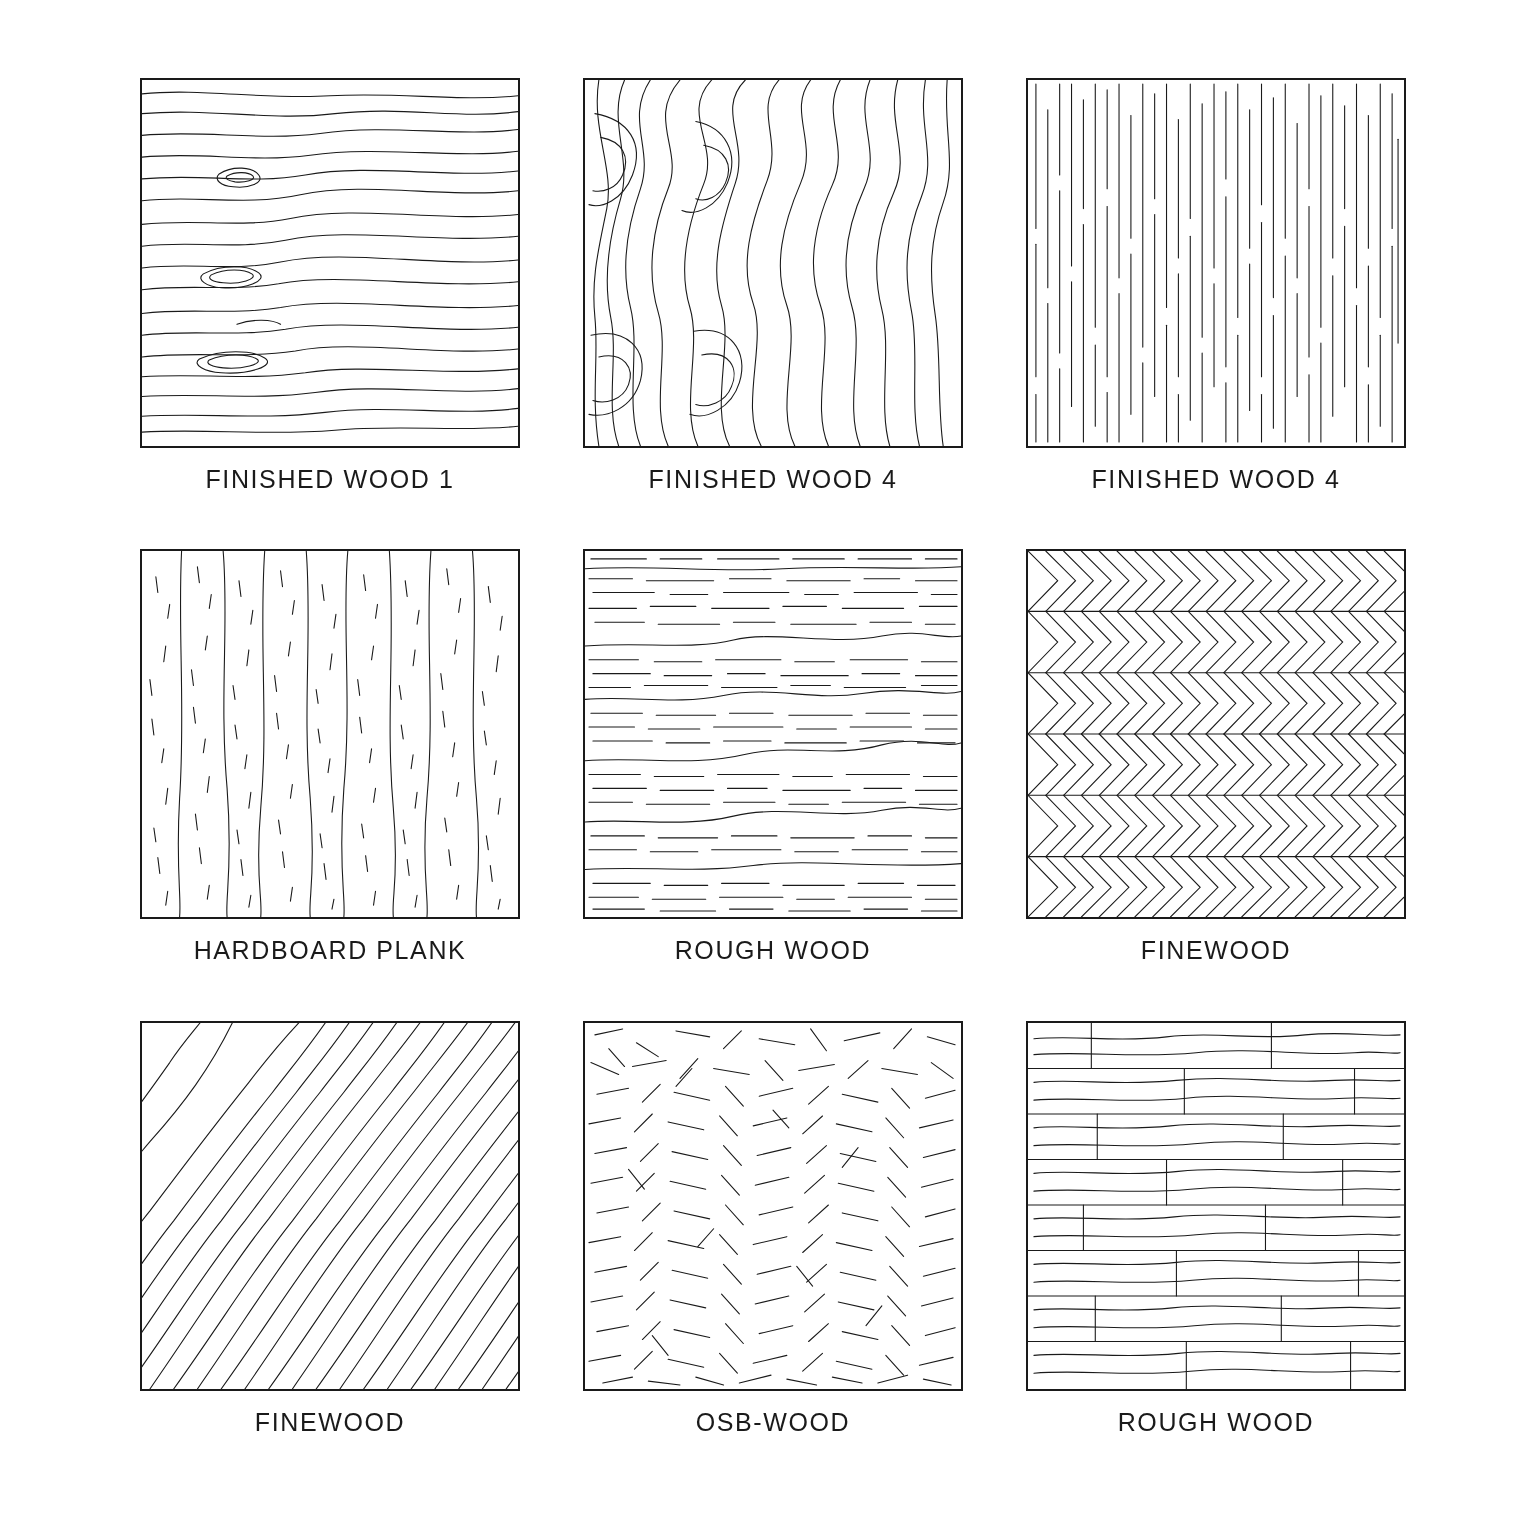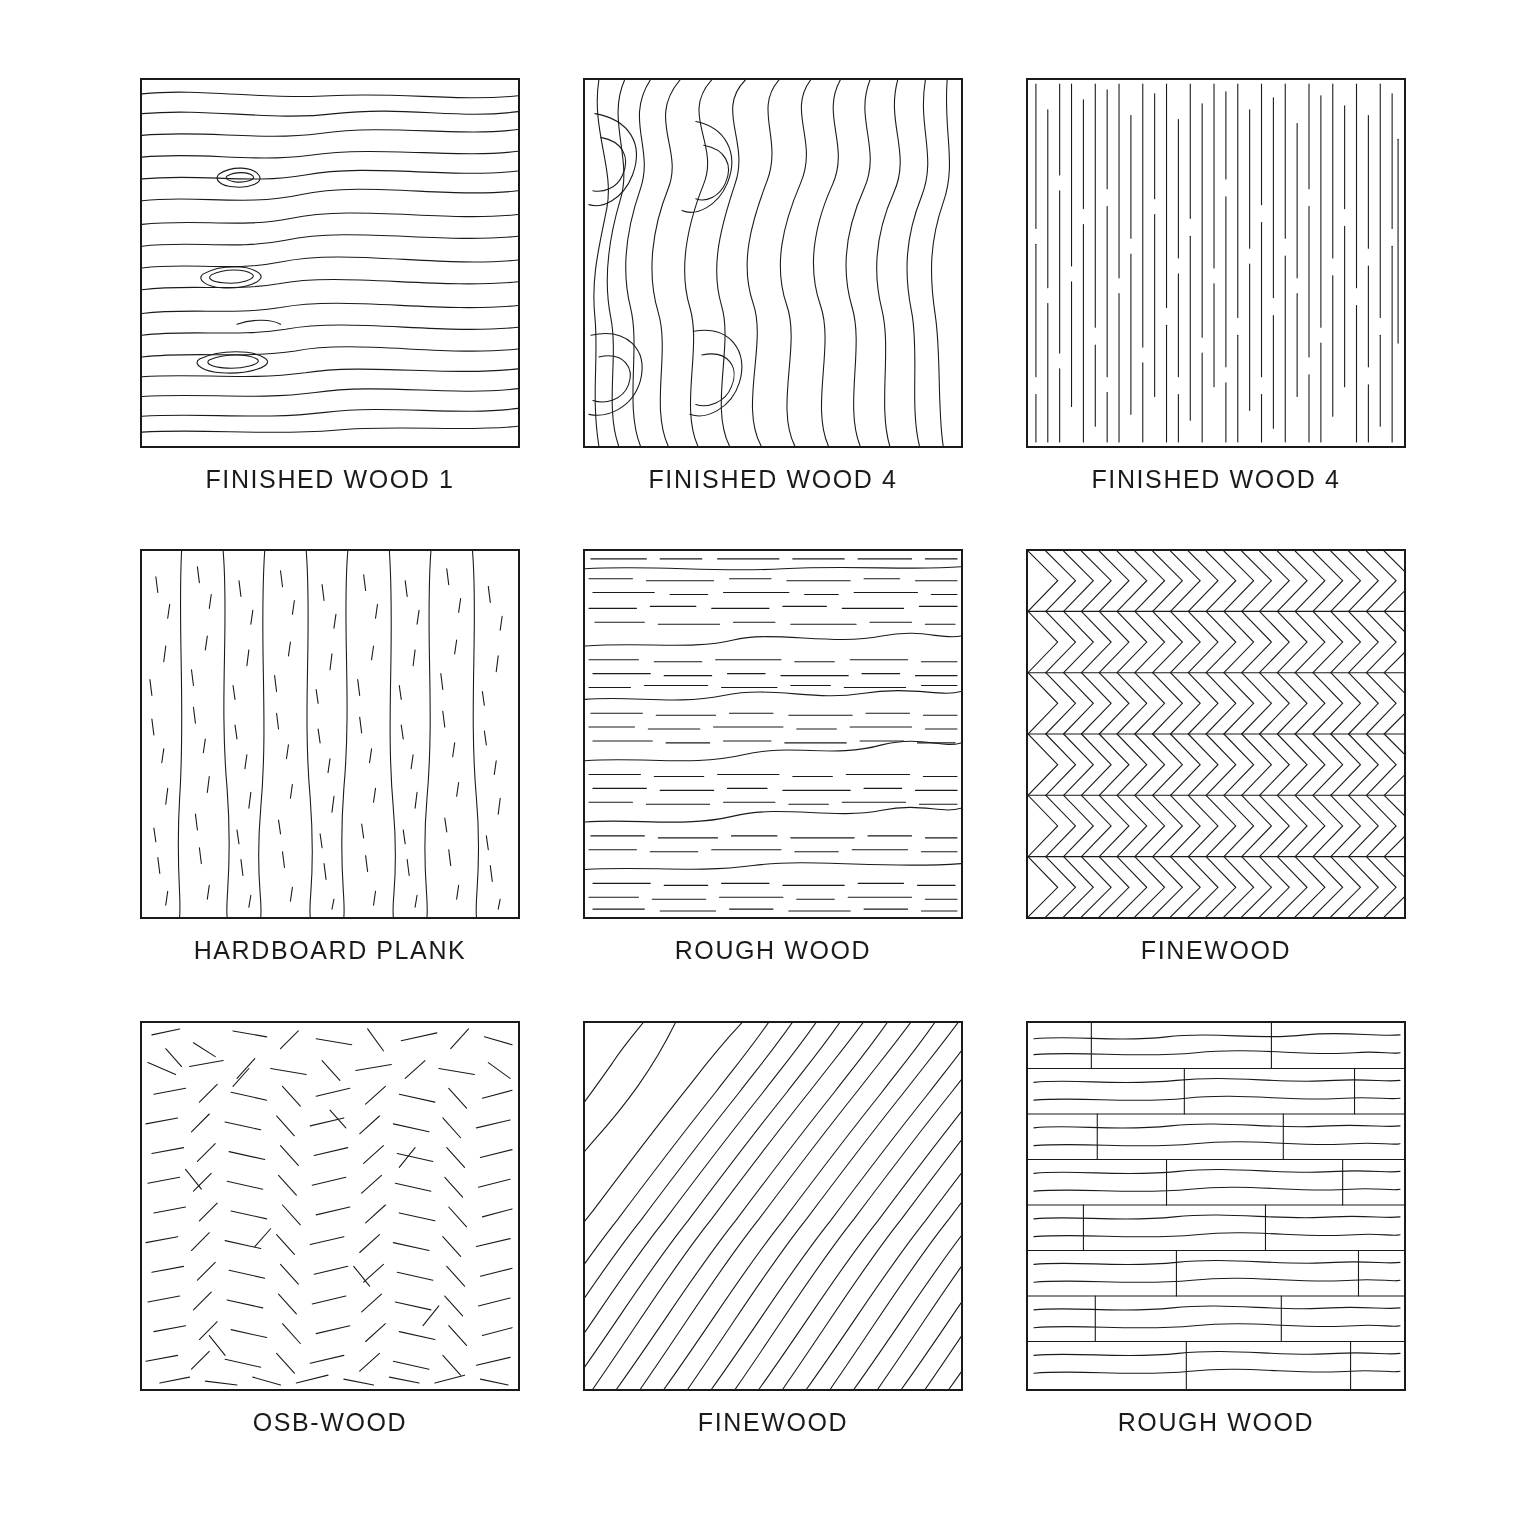--- a/index.html
+++ b/index.html
@@ -477,20 +477,53 @@
 
             <path d="M0 61 L30 92 L0 123 M18 61 L48 92 L18 123 M36 61 L66 92 L36 123 M54 61 L84 92 L54 123 M72 61 L102 92 L72 123 M90 61 L120 92 L90 123 M108 61 L138 92 L108 123 M126 61 L156 92 L126 123 M144 61 L174 92 L144 123 M162 61 L192 92 L162 123 M180 61 L210 92 L180 123 M198 61 L228 92 L198 123 M216 61 L246 92 L216 123 M234 61 L264 92 L234 123 M252 61 L282 92 L252 123 M270 61 L300 92 L270 123 M288 61 L318 92 L288 123 M306 61 L336 92 L306 123 M324 61 L354 92 L324 123 M342 61 L372 92 L342 123 M360 61 L380 81 M360 123 L380 103"></path>
 
             <path d="M0 123 L30 154 L0 185 M18 123 L48 154 L18 185 M36 123 L66 154 L36 185 M54 123 L84 154 L54 185 M72 123 L102 154 L72 185 M90 123 L120 154 L90 185 M108 123 L138 154 L108 185 M126 123 L156 154 L126 185 M144 123 L174 154 L144 185 M162 123 L192 154 L162 185 M180 123 L210 154 L180 185 M198 123 L228 154 L198 185 M216 123 L246 154 L216 185 M234 123 L264 154 L234 185 M252 123 L282 154 L252 185 M270 123 L300 154 L270 185 M288 123 L318 154 L288 185 M306 123 L336 154 L306 185 M324 123 L354 154 L324 185 M342 123 L372 154 L342 185 M360 123 L380 143 M360 185 L380 165"></path>
 
             <path d="M0 185 L30 216 L0 247 M18 185 L48 216 L18 247 M36 185 L66 216 L36 247 M54 185 L84 216 L54 247 M72 185 L102 216 L72 247 M90 185 L120 216 L90 247 M108 185 L138 216 L108 247 M126 185 L156 216 L126 247 M144 185 L174 216 L144 247 M162 185 L192 216 L162 247 M180 185 L210 216 L180 247 M198 185 L228 216 L198 247 M216 185 L246 216 L216 247 M234 185 L264 216 L234 247 M252 185 L282 216 L252 247 M270 185 L300 216 L270 247 M288 185 L318 216 L288 247 M306 185 L336 216 L306 247 M324 185 L354 216 L324 247 M342 185 L372 216 L342 247 M360 185 L380 205 M360 247 L380 227"></path>
 
             <path d="M0 247 L30 278 L0 309 M18 247 L48 278 L18 309 M36 247 L66 278 L36 309 M54 247 L84 278 L54 309 M72 247 L102 278 L72 309 M90 247 L120 278 L90 309 M108 247 L138 278 L108 309 M126 247 L156 278 L126 309 M144 247 L174 278 L144 309 M162 247 L192 278 L162 309 M180 247 L210 278 L180 309 M198 247 L228 278 L198 309 M216 247 L246 278 L216 309 M234 247 L264 278 L234 309 M252 247 L282 278 L252 309 M270 247 L300 278 L270 309 M288 247 L318 278 L288 309 M306 247 L336 278 L306 309 M324 247 L354 278 L324 309 M342 247 L372 278 L342 309 M360 247 L380 267 M360 309 L380 289"></path>
 
             <path d="M0 309 L30 340 L0 370 M18 309 L48 340 L18 370 M36 309 L66 340 L36 370 M54 309 L84 340 L54 370 M72 309 L102 340 L72 370 M90 309 L120 340 L90 370 M108 309 L138 340 L108 370 M126 309 L156 340 L126 370 M144 309 L174 340 L144 370 M162 309 L192 340 L162 370 M180 309 L210 340 L180 370 M198 309 L228 340 L198 370 M216 309 L246 340 L216 370 M234 309 L264 340 L234 370 M252 309 L282 340 L252 370 M270 309 L300 340 L270 370 M288 309 L318 340 L288 370 M306 309 L336 340 L306 370 M324 309 L354 340 L324 370 M342 309 L372 340 L342 370 M360 309 L380 329 M360 370 L380 350"></path>
+          </g>
+        </svg>
+      </div>
+      <div class="caption">FINEWOOD</div>
+    </div>
+
+    <div class="cell">
+      <div class="swatch">
+        <svg viewBox="0 0 380 370" preserveAspectRatio="none">
+          <g stroke-width="1.2">
+            <path d="M-40 370 C10 300 40 250 80 200 C110 160 140 120 180 70 C200 44 220 20 240 -10"></path>
+            <path d="M-16 370 C34 300 64 250 104 200 C134 160 164 120 204 70 C224 44 244 20 264 -10"></path>
+            <path d="M8 370 C58 298 88 248 128 198 C158 158 188 118 228 68 C248 42 268 18 288 -10"></path>
+            <path d="M32 370 C82 300 112 250 152 200 C182 160 212 120 252 70 C272 44 292 20 312 -10"></path>
+            <path d="M56 370 C106 298 136 248 176 198 C206 158 236 118 276 68 C296 42 316 18 336 -10"></path>
+            <path d="M80 370 C130 300 160 250 200 200 C230 160 260 120 300 70 C320 44 340 20 360 -10"></path>
+            <path d="M104 370 C154 298 184 248 224 198 C254 158 284 118 324 68 C344 42 364 18 384 -10"></path>
+            <path d="M128 370 C178 300 208 250 248 200 C278 160 308 120 348 70 C368 44 388 20 408 -10"></path>
+            <path d="M152 370 C202 298 232 248 272 198 C302 158 332 118 372 68 C392 42 412 18 432 -10"></path>
+            <path d="M176 370 C226 300 256 250 296 200 C326 160 356 120 396 70"></path>
+            <path d="M200 370 C250 298 280 248 320 198 C350 158 380 118 420 68"></path>
+            <path d="M224 370 C274 300 304 250 344 200 C374 160 404 120 444 70"></path>
+            <path d="M248 370 C298 298 328 248 368 198 C398 158 428 118 468 68"></path>
+            <path d="M272 370 C322 300 352 250 392 200"></path>
+            <path d="M296 370 C346 298 376 248 416 198"></path>
+            <path d="M320 370 C370 300 400 250 440 200"></path>
+            <path d="M344 370 C394 298 424 248 464 198"></path>
+            <path d="M368 370 C418 300 448 250 488 200"></path>
+            <path d="M-64 370 C-14 300 16 250 56 200 C86 160 116 120 156 70 C176 44 196 20 216 -10"></path>
+            <path d="M-88 370 C-38 300 -8 250 32 200 C62 160 92 120 132 70 C152 44 172 20 192 -10"></path>
+            <path d="M-112 340 C-62 280 -32 240 8 190 C38 150 68 110 108 60 C128 34 148 10 168 -10"></path>
+            <path d="M-100 250 C-60 200 -26 160 8 120 C40 84 70 46 96 -10"></path>
+            <path d="M-60 160 C-30 120 0 80 28 40 C44 16 58 2 66 -10"></path>
           </g>
         </svg>
       </div>
       <div class="caption">FINEWOOD</div>
     </div>
 
     <div class="cell">
       <div class="swatch">
         <svg viewBox="0 0 380 370" preserveAspectRatio="none">
           <g stroke-width="1">
@@ -621,53 +654,20 @@
               <line x1="68" y1="316" x2="84" y2="336"></line>
           </g>
         </svg>
       </div>
       <div class="caption">OSB-WOOD</div>
     </div>
 
     <div class="cell">
       <div class="swatch">
         <svg viewBox="0 0 380 370" preserveAspectRatio="none">
-          <g stroke-width="1.2">
-            <path d="M-40 370 C10 300 40 250 80 200 C110 160 140 120 180 70 C200 44 220 20 240 -10"></path>
-            <path d="M-16 370 C34 300 64 250 104 200 C134 160 164 120 204 70 C224 44 244 20 264 -10"></path>
-            <path d="M8 370 C58 298 88 248 128 198 C158 158 188 118 228 68 C248 42 268 18 288 -10"></path>
-            <path d="M32 370 C82 300 112 250 152 200 C182 160 212 120 252 70 C272 44 292 20 312 -10"></path>
-            <path d="M56 370 C106 298 136 248 176 198 C206 158 236 118 276 68 C296 42 316 18 336 -10"></path>
-            <path d="M80 370 C130 300 160 250 200 200 C230 160 260 120 300 70 C320 44 340 20 360 -10"></path>
-            <path d="M104 370 C154 298 184 248 224 198 C254 158 284 118 324 68 C344 42 364 18 384 -10"></path>
-            <path d="M128 370 C178 300 208 250 248 200 C278 160 308 120 348 70 C368 44 388 20 408 -10"></path>
-            <path d="M152 370 C202 298 232 248 272 198 C302 158 332 118 372 68 C392 42 412 18 432 -10"></path>
-            <path d="M176 370 C226 300 256 250 296 200 C326 160 356 120 396 70"></path>
-            <path d="M200 370 C250 298 280 248 320 198 C350 158 380 118 420 68"></path>
-            <path d="M224 370 C274 300 304 250 344 200 C374 160 404 120 444 70"></path>
-            <path d="M248 370 C298 298 328 248 368 198 C398 158 428 118 468 68"></path>
-            <path d="M272 370 C322 300 352 250 392 200"></path>
-            <path d="M296 370 C346 298 376 248 416 198"></path>
-            <path d="M320 370 C370 300 400 250 440 200"></path>
-            <path d="M344 370 C394 298 424 248 464 198"></path>
-            <path d="M368 370 C418 300 448 250 488 200"></path>
-            <path d="M-64 370 C-14 300 16 250 56 200 C86 160 116 120 156 70 C176 44 196 20 216 -10"></path>
-            <path d="M-88 370 C-38 300 -8 250 32 200 C62 160 92 120 132 70 C152 44 172 20 192 -10"></path>
-            <path d="M-112 340 C-62 280 -32 240 8 190 C38 150 68 110 108 60 C128 34 148 10 168 -10"></path>
-            <path d="M-100 250 C-60 200 -26 160 8 120 C40 84 70 46 96 -10"></path>
-            <path d="M-60 160 C-30 120 0 80 28 40 C44 16 58 2 66 -10"></path>
-          </g>
-        </svg>
-      </div>
-      <div class="caption">FINEWOOD</div>
-    </div>
-
-    <div class="cell">
-      <div class="swatch">
-        <svg viewBox="0 0 380 370" preserveAspectRatio="none">
           <g stroke-width="1.3">
             <line x1="0" y1="46" x2="380" y2="46"></line>
             <line x1="0" y1="92" x2="380" y2="92"></line>
             <line x1="0" y1="138" x2="380" y2="138"></line>
             <line x1="0" y1="184" x2="380" y2="184"></line>
             <line x1="0" y1="230" x2="380" y2="230"></line>
             <line x1="0" y1="276" x2="380" y2="276"></line>
             <line x1="0" y1="322" x2="380" y2="322"></line>
 
             <line x1="64" y1="0" x2="64" y2="46"></line>

